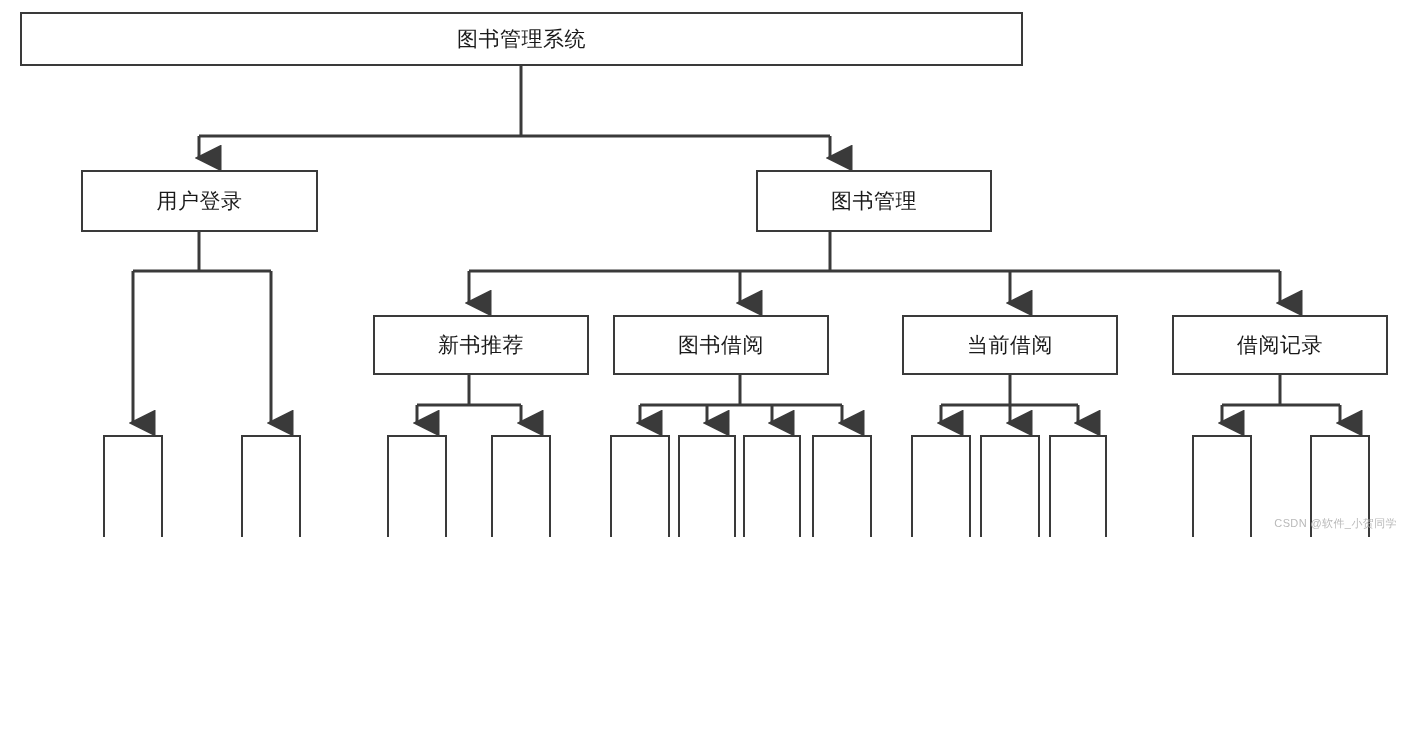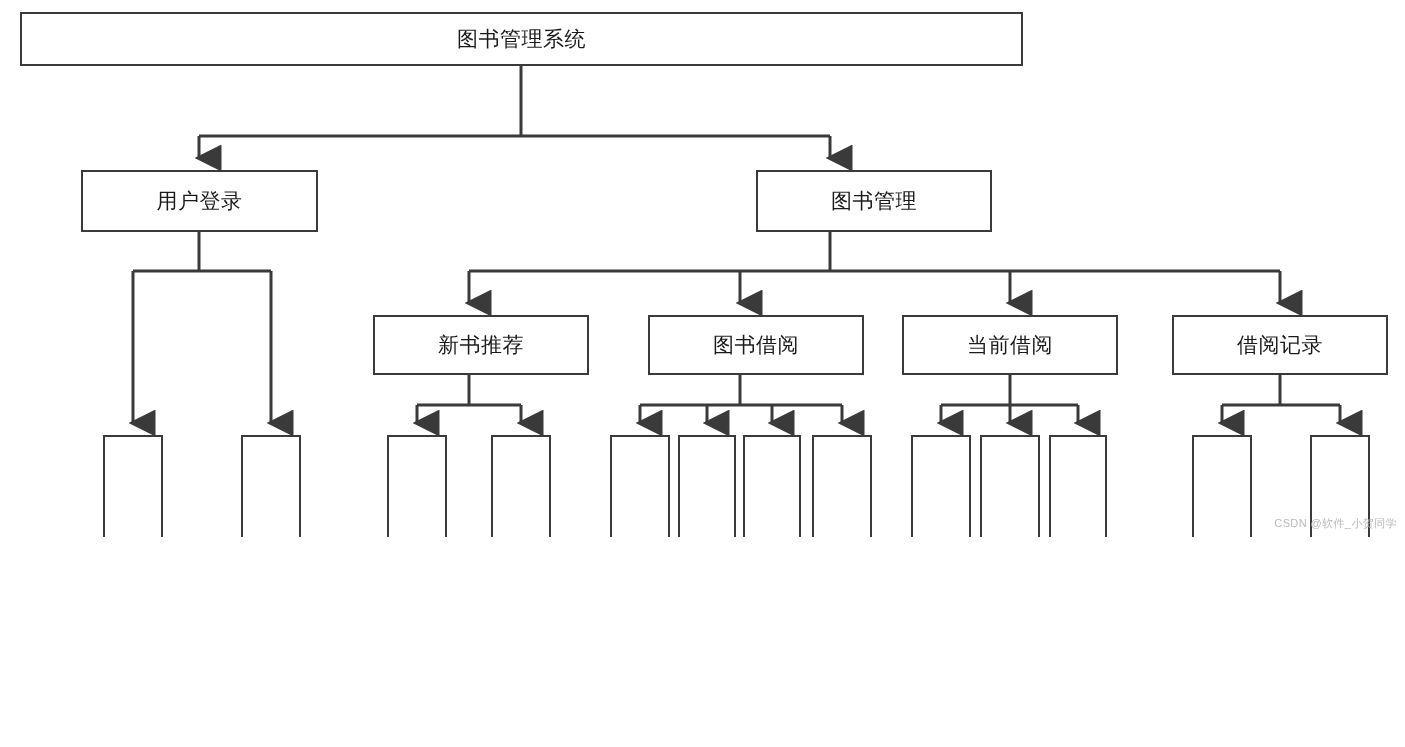--- a/index.html
+++ b/index.html
@@ -130,21 +130,21 @@
   <div class="node h-node" style="left:81px; top:170px; width:237px; height:62px;">
     <span class="node-label">用户登录</span>
   </div>
   <div class="node h-node" style="left:712px; top:170px; width:236px; height:62px;margin-left:44px;">
     <span class="node-label">图书管理</span>
   </div>
 
   <div class="node h-node" style="left:362px; top:315px; width:216px; height:60px;margin-left:11px;">
     <span class="node-label">新书推荐</span>
   </div>
-  <div class="node h-node" style="left:648px; top:315px; width:216px; height:60px;">
+  <div class="node h-node" style="left:613px; top:315px; width:216px; height:60px;">
     <span class="node-label">图书借阅</span>
   </div>
   <div class="node h-node" style="left:1172px; top:315px; width:216px; height:60px;">
     <span class="node-label">借阅记录</span>
   </div>
   <div class="node h-node" style="left:902px; top:315px; width:216px; height:60px;">
     <span class="node-label">当前借阅</span>
   </div>
 
   <div class="node v-node" style="left:103px; top:435px; width:60px; height:300px;">

